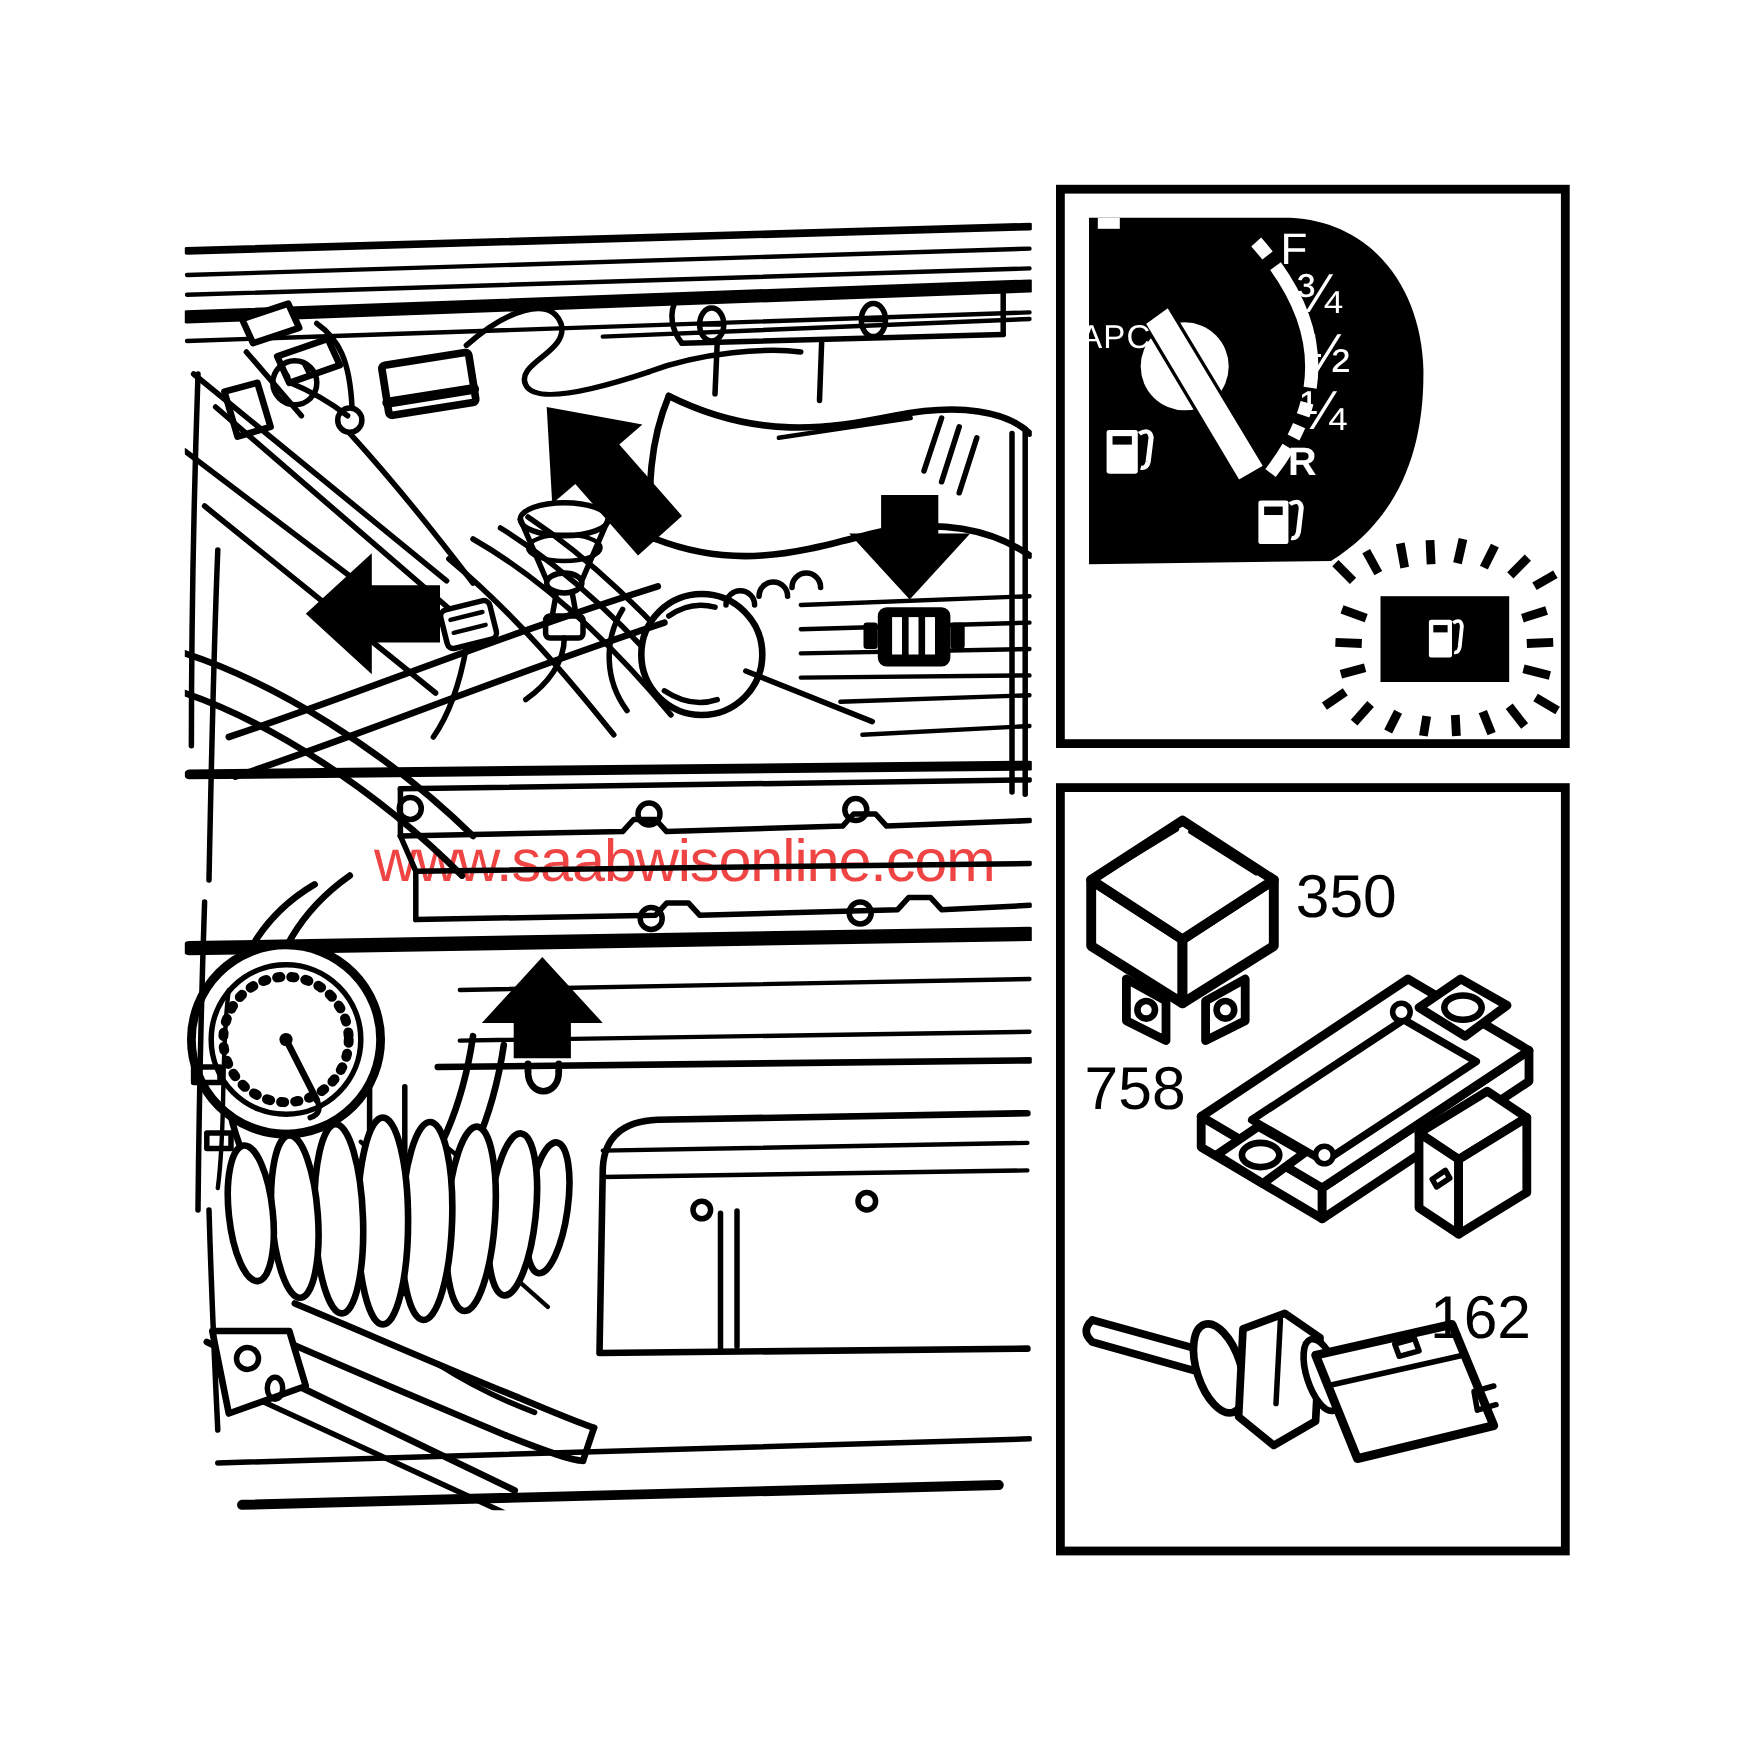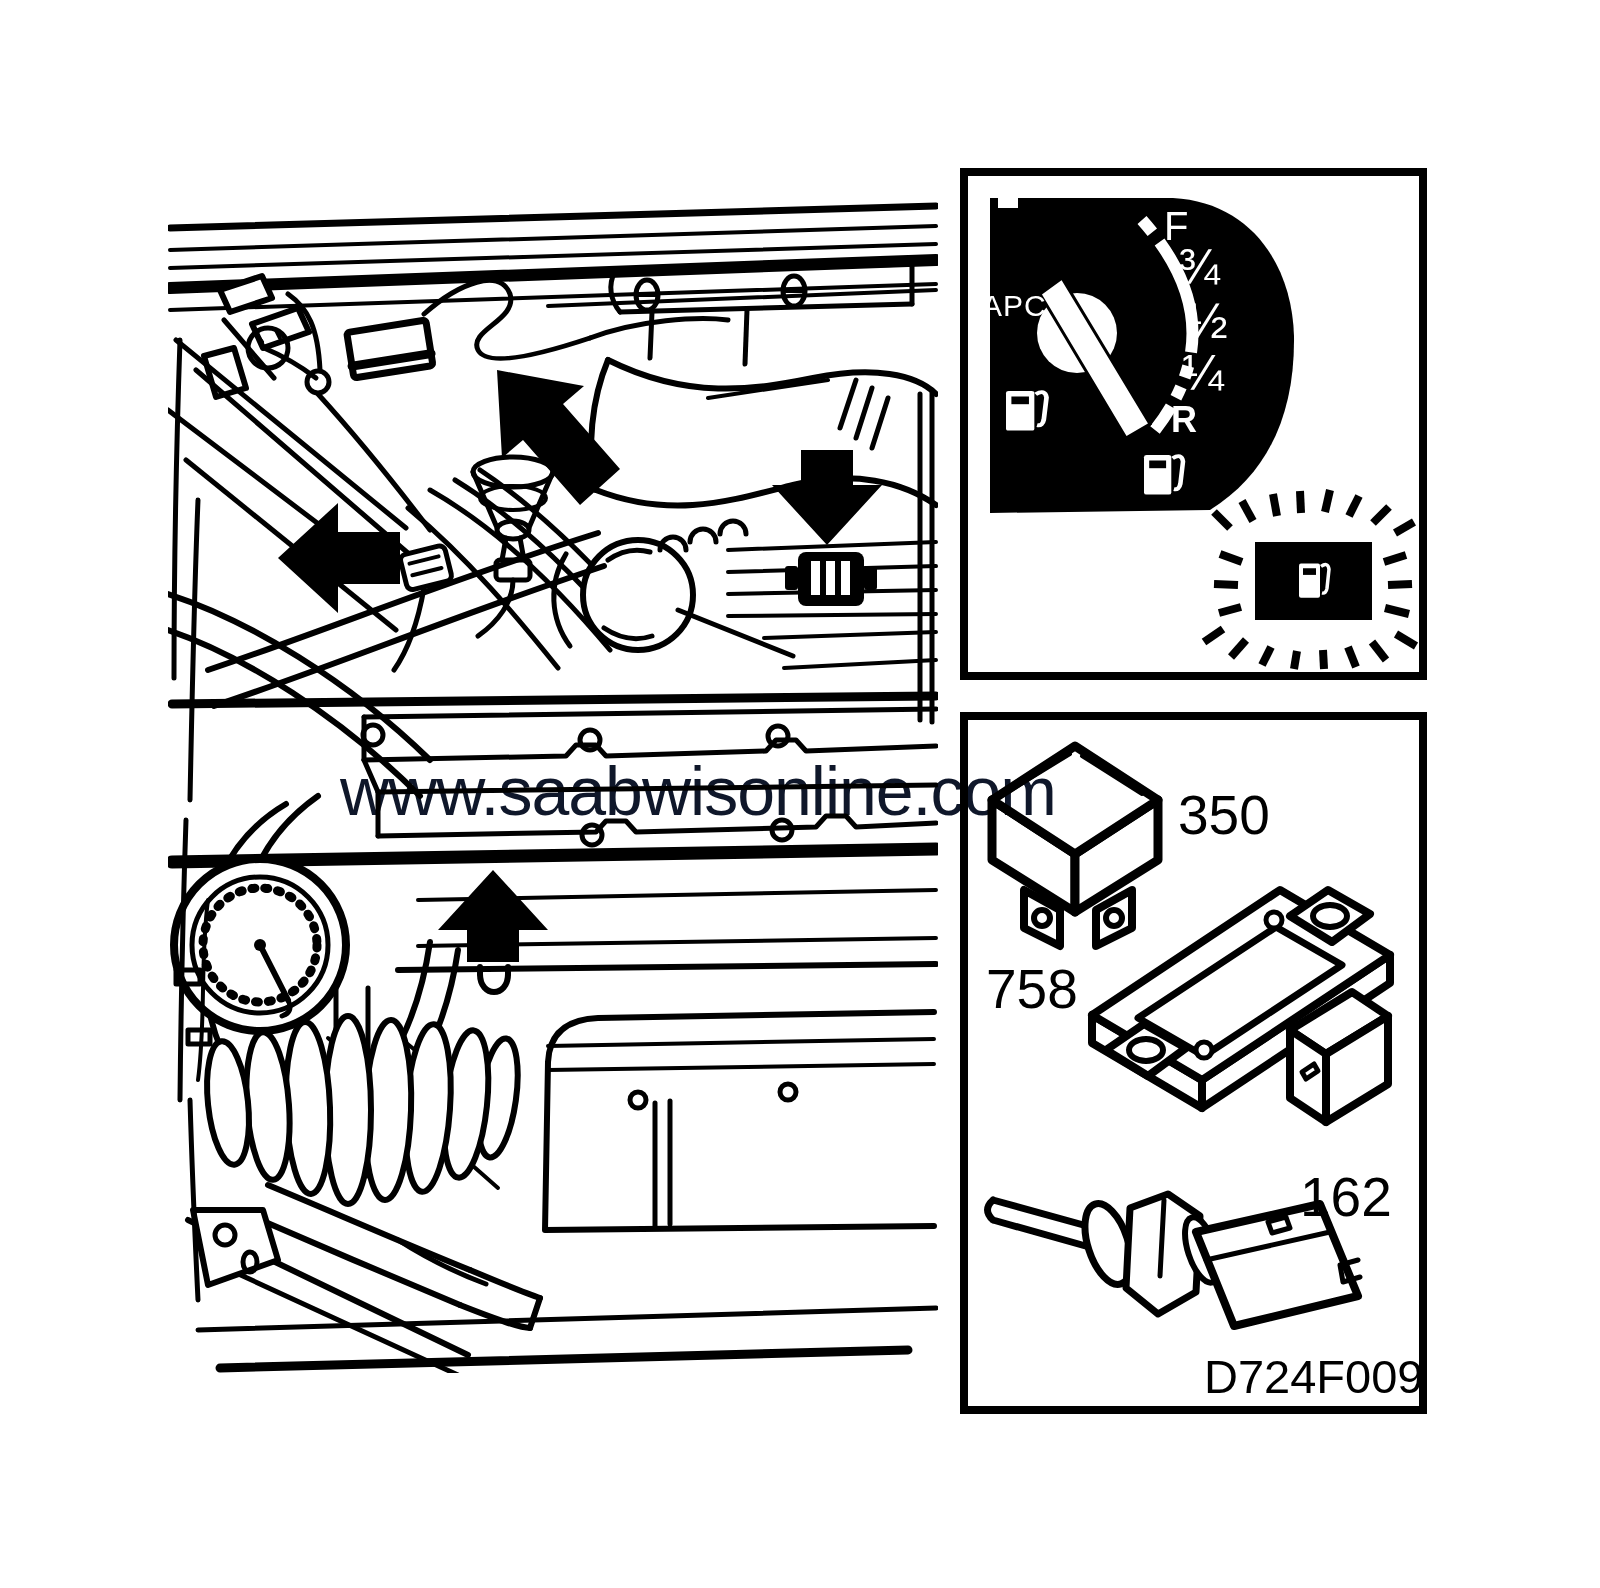--- a/index.html
+++ b/index.html
@@ -2,22 +2,22 @@
 <html><head>
 <meta charset="utf-8">
 <style>
   html,body{margin:0;padding:0;background:#fff;}
   .canvas{position:relative;width:1600px;height:1588px;background:#fff;overflow:hidden;
           font-family:"Liberation Sans",sans-serif;}
   .panel{position:absolute;border:8px solid #000;background:#fff;box-sizing:border-box;}
   #gauge-panel{left:960px;top:168px;width:467px;height:512px;}
   #parts-panel{left:960px;top:712px;width:467px;height:702px;}
   #engine-art{position:absolute;left:168px;top:198px;width:770px;height:1175px;}
-  .watermark{position:absolute;left:340px;top:752px;font-size:68px;letter-spacing:-1px;
-             white-space:nowrap;color:#0f172a;mix-blend-mode:multiply;z-index:30;
+  .watermark{position:absolute;left:340px;top:752px;font-size:54px;letter-spacing:-1px;
+             white-space:nowrap;color:#ef4444;mix-blend-mode:multiply;z-index:30;
              pointer-events:none;font-family:"Liberation Sans",sans-serif;}
   .part-label{position:absolute;color:#000;font-size:55px;line-height:1;z-index:5;}
   #label-229{left:1178px;top:788px;}
   #label-431{left:986px;top:962px;}
   #label-202{left:1300px;top:1170px;}
   #figure-id{left:1204px;top:1353px;font-size:47px;}
   svg{display:block;}
   svg text{font-family:"Liberation Sans",sans-serif;}
 </style>
 </head>
@@ -367,17 +367,16 @@
           <path d="M390,540 L372,545 L375,562 L392,557" stroke-width="5" fill="none"></path>
           <polygon points="300,502 318,497 322,508 304,513" stroke-width="5"></polygon>
         </g>
       </g>
     </svg>
   </div>
 
   <span id="label-229" class="part-label">350</span>
   <span id="label-431" class="part-label">758</span>
   <span id="label-202" class="part-label">162</span>
-  <span id="figure-id" class="part-label">D724F009</span>
 
   <div class="watermark">www.saabwisonline.com</div>
 
 </div>
 
 </body></html>

